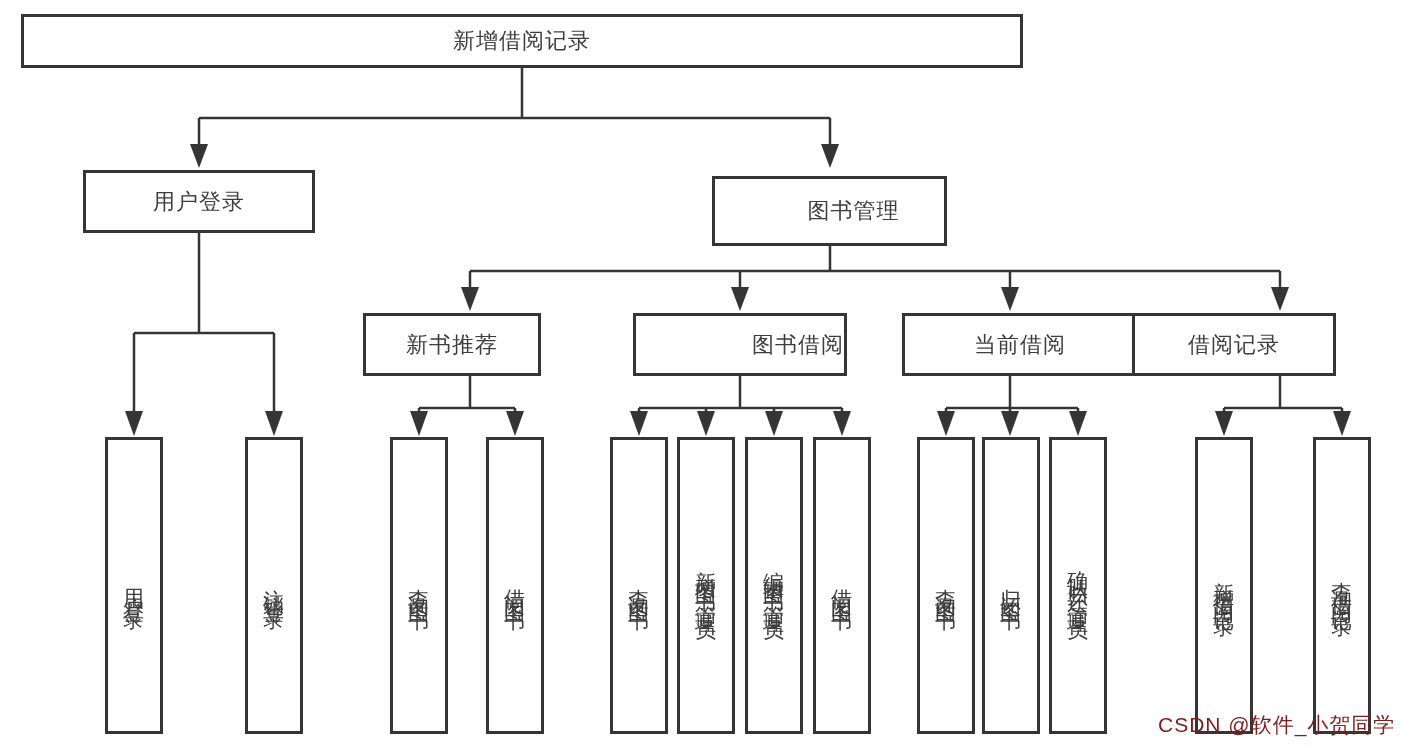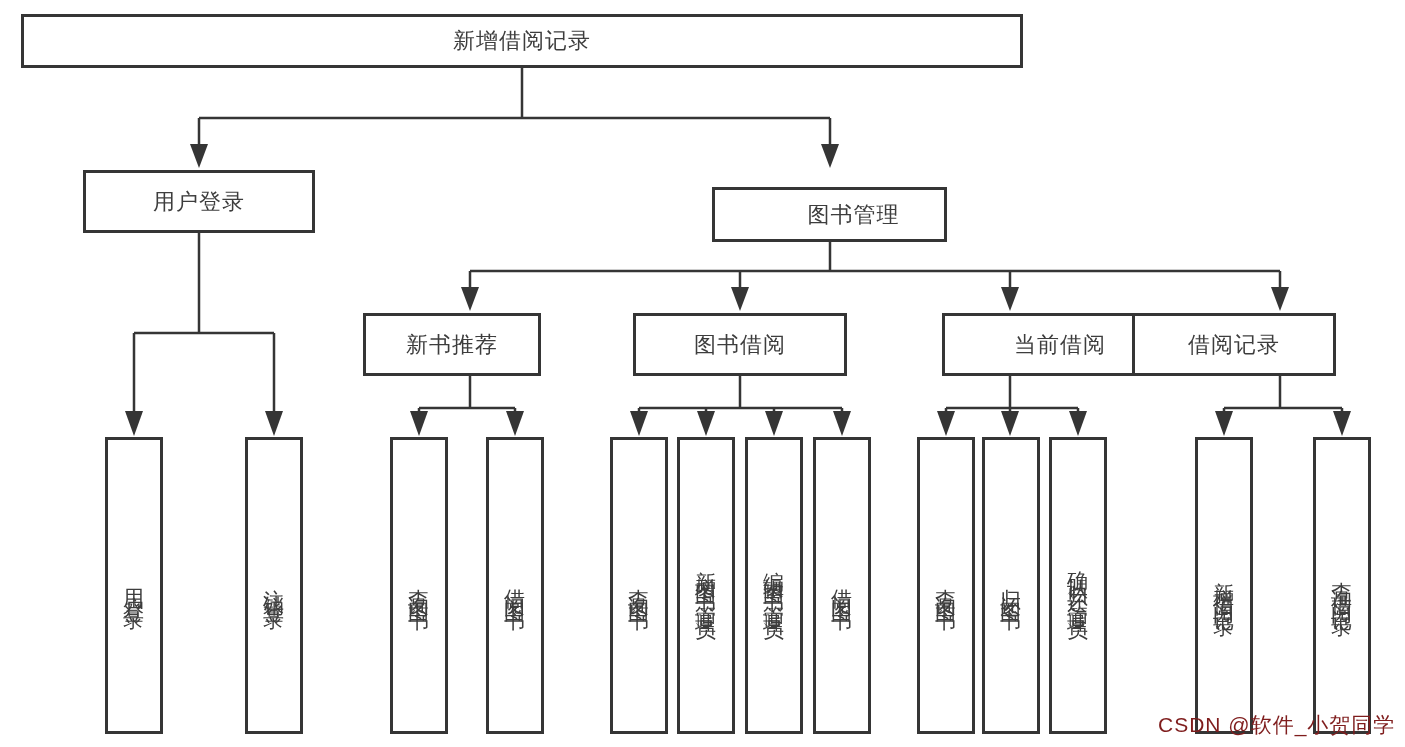--- a/index.html
+++ b/index.html
@@ -89,31 +89,31 @@
     </g>
   </svg>
 
   <div class="hnode" style="left:21px;top:14px;width:1002px;height:54px;">
     <span>新增借阅记录</span>
   </div>
 
   <div class="hnode" style="left:83px;top:170px;width:232px;height:63px;">
     <span>用户登录</span>
   </div>
-  <div class="hnode" style="left:712px;top:187px;width:235px;height:55px;padding-left:48px;">
+  <div class="hnode" style="left:712px;top:176px;width:235px;height:70px;padding-left:48px;">
     <span>图书管理</span>
   </div>
 
   <div class="hnode" style="left:363px;top:313px;width:178px;height:63px;">
     <span>新书推荐</span>
   </div>
-  <div class="hnode" style="left:633px;top:313px;width:214px;height:63px;">
+  <div class="hnode" style="left:633px;top:313px;width:214px;height:63px;justify-content:flex-end;">
     <span>图书借阅</span>
   </div>
-  <div class="hnode" style="left:902px;top:313px;width:236px;height:63px;margin-left:40px;">
+  <div class="hnode" style="left:902px;top:313px;width:236px;height:63px;">
     <span>当前借阅</span>
   </div>
   <div class="hnode" style="left:1132px;top:313px;width:204px;height:63px;">
     <span>借阅记录</span>
   </div>
 
   <div class="vnode" style="left:105px;top:437px;width:58px;height:297px;">
     <span>用户登录</span>
   </div>
   <div class="vnode" style="left:245px;top:437px;width:58px;height:297px;">

